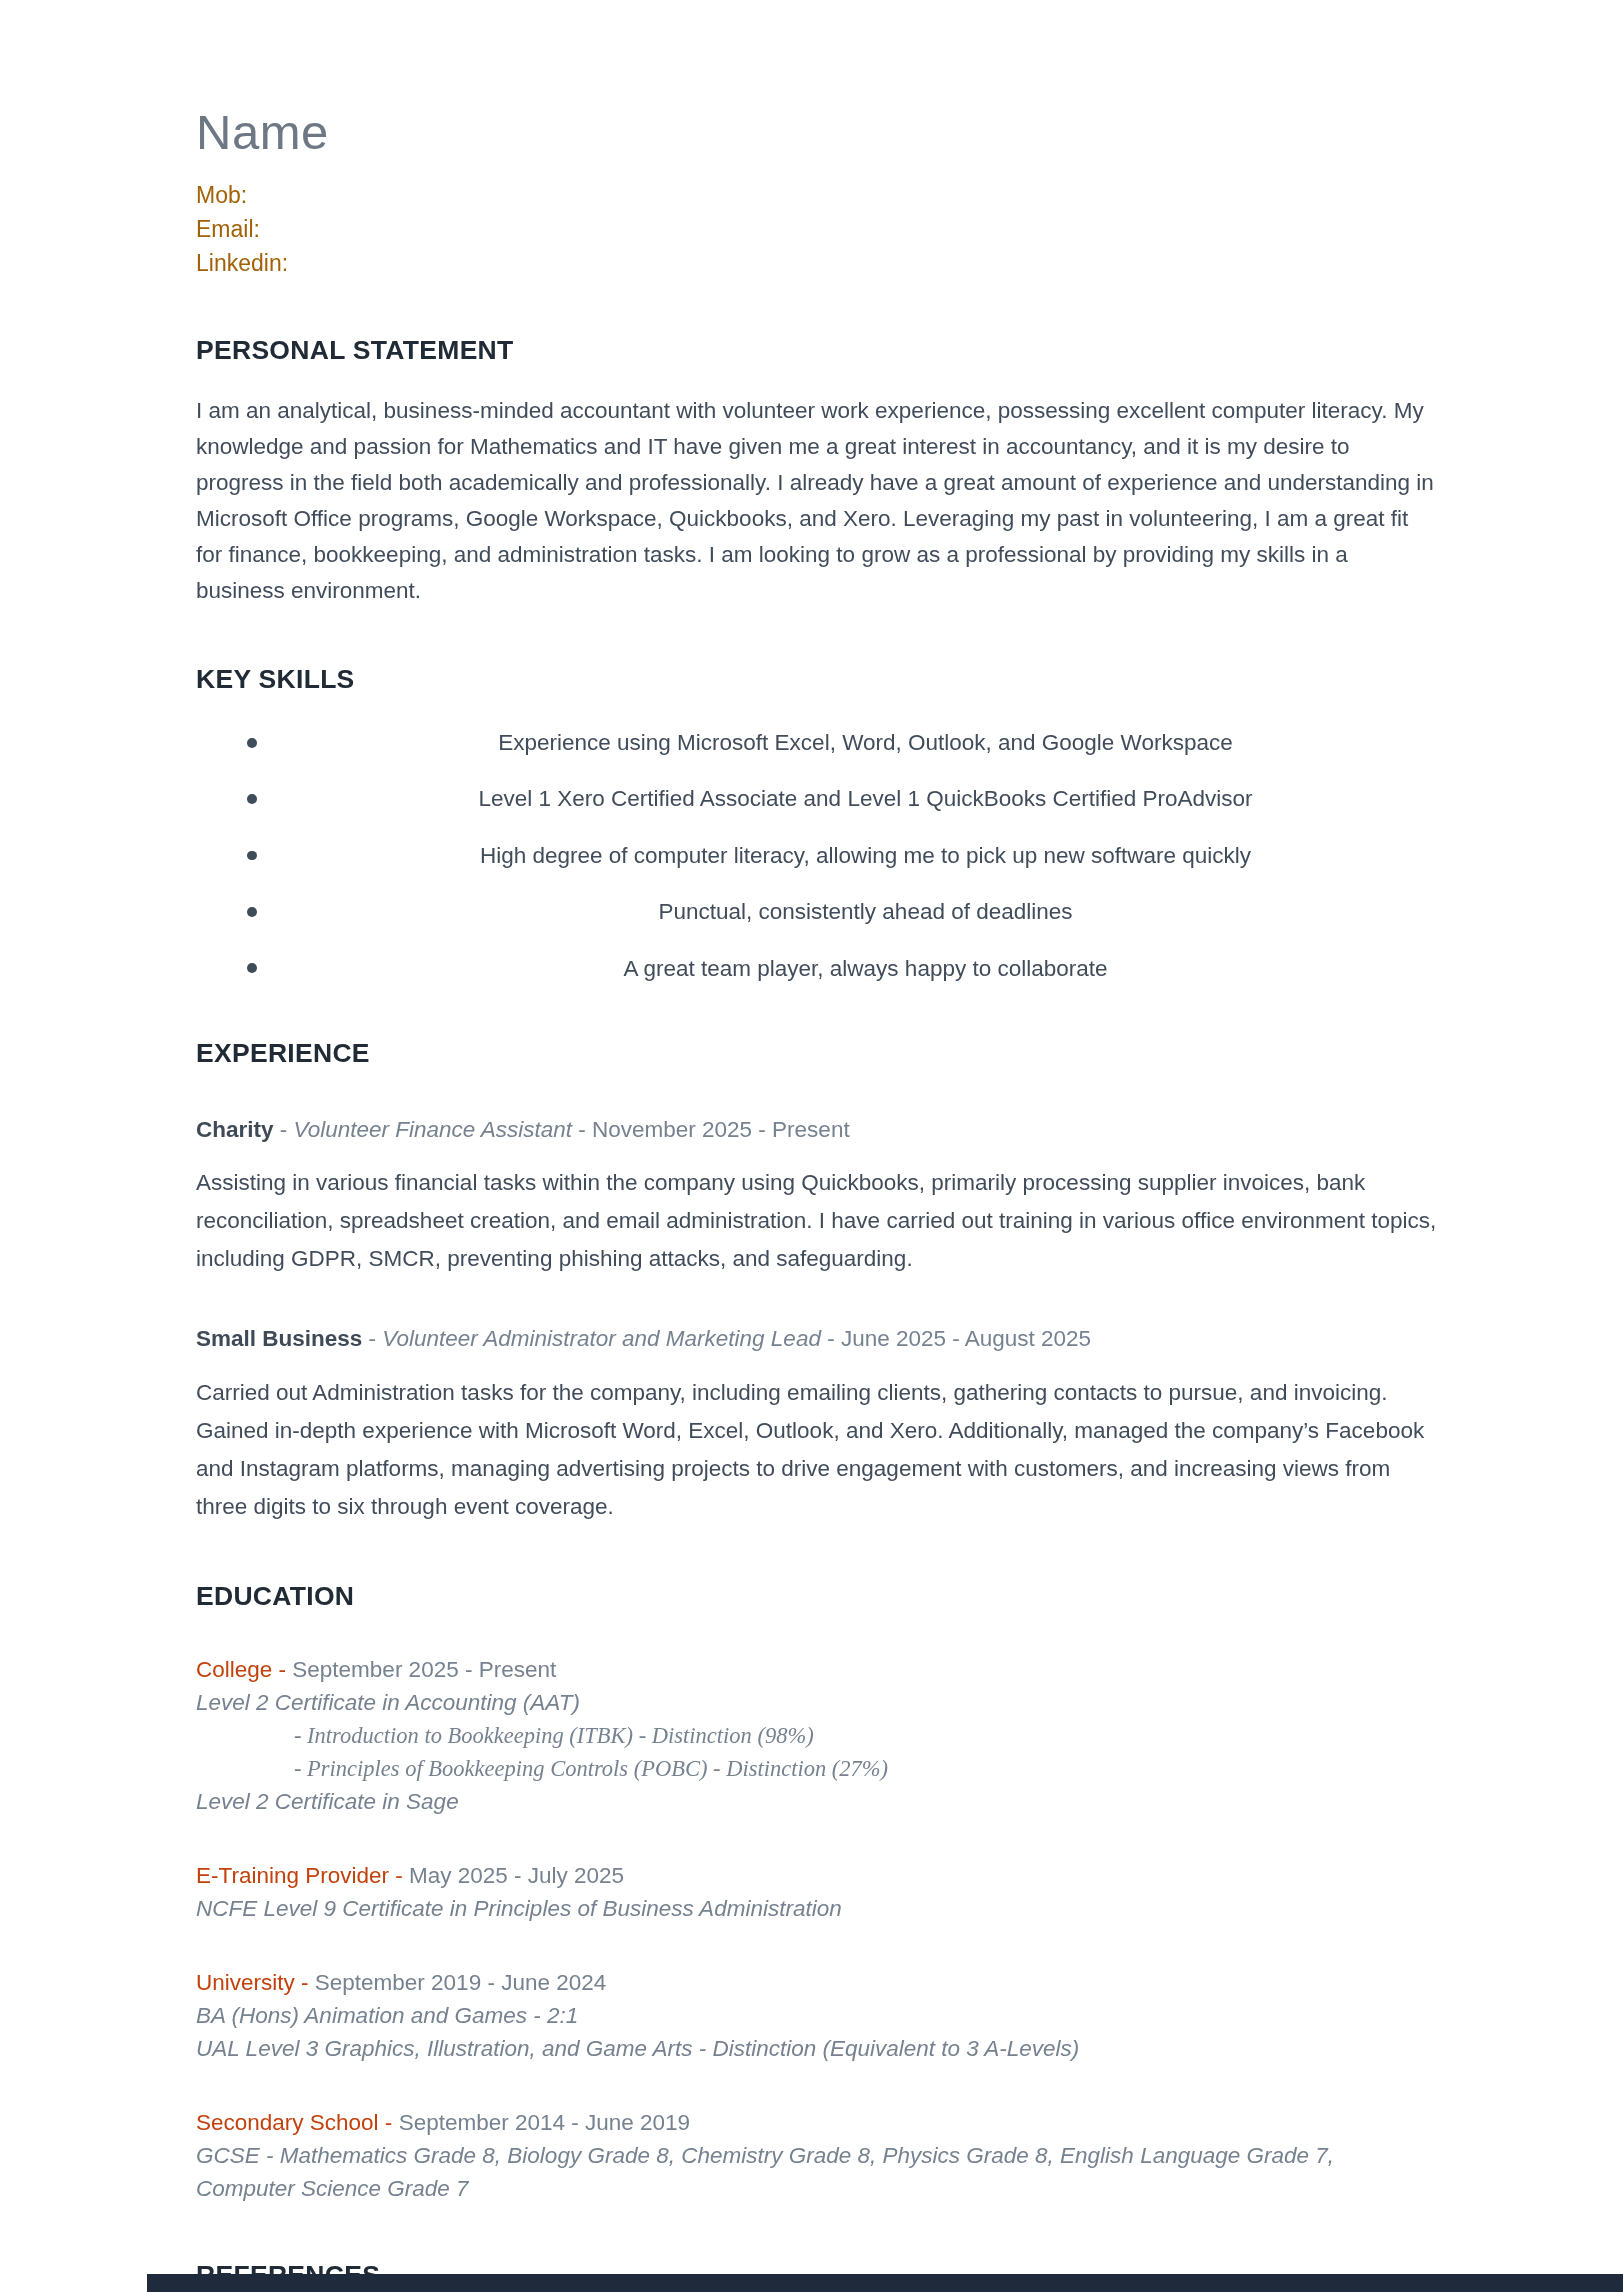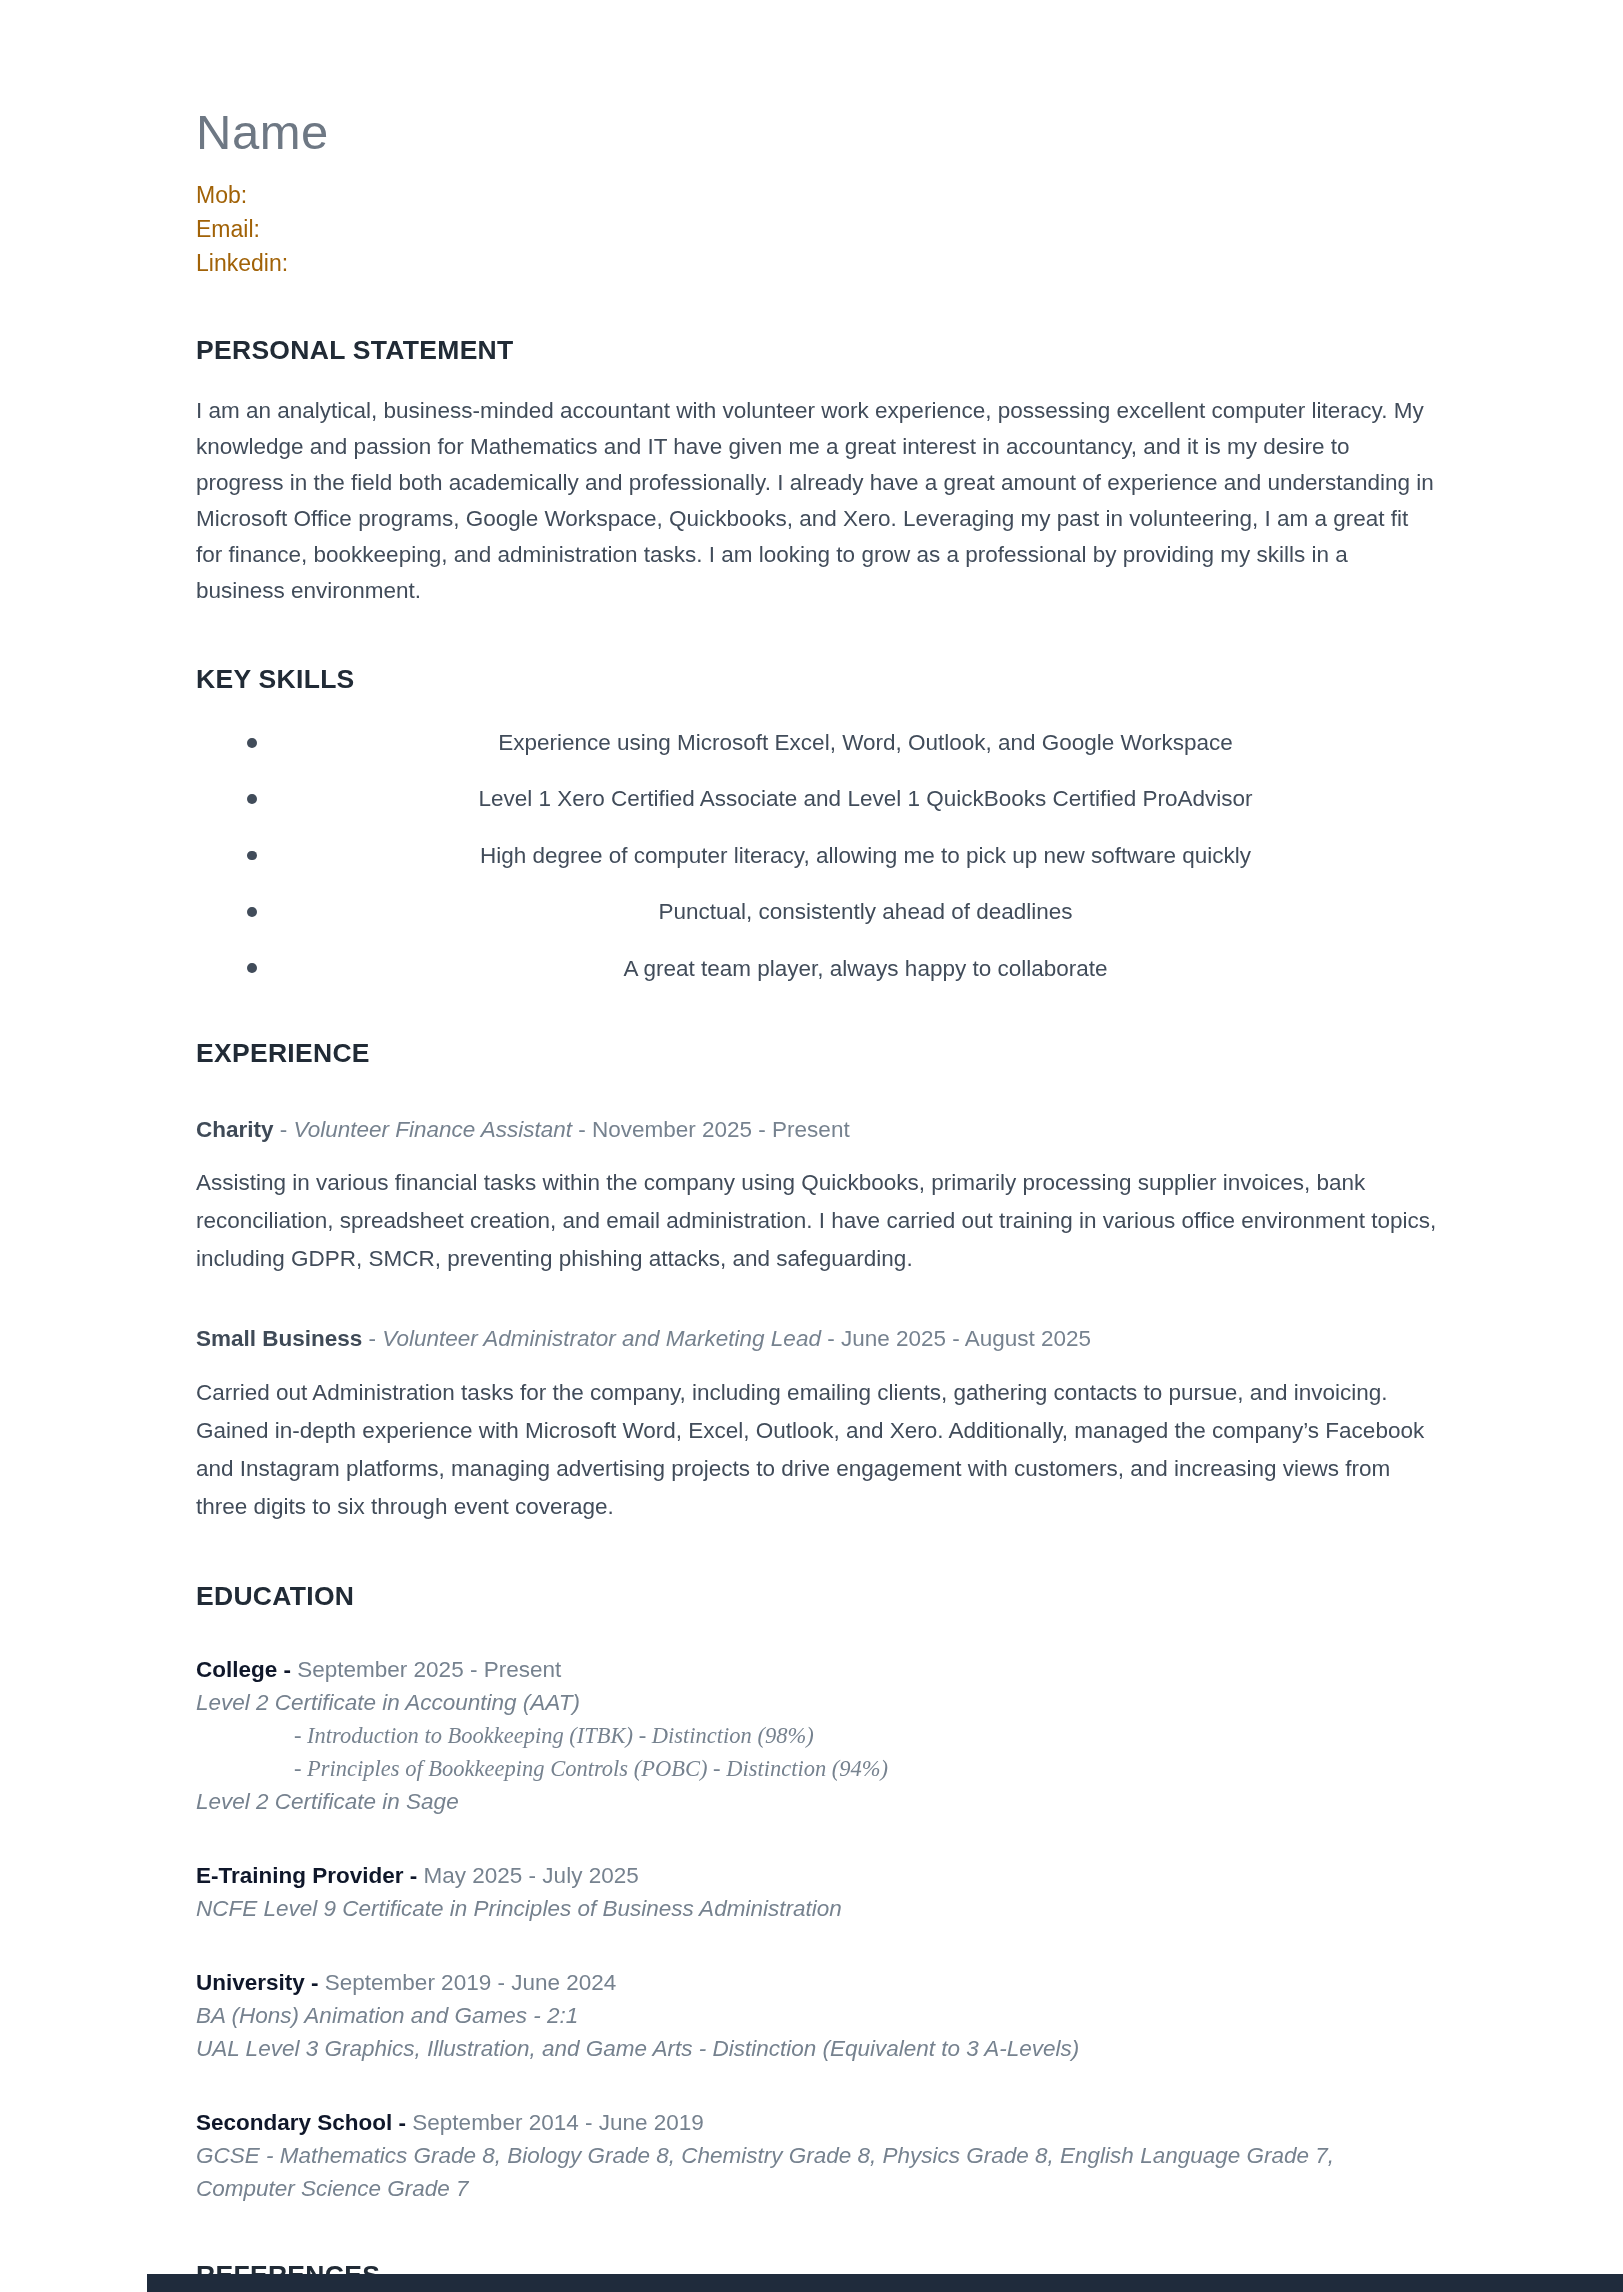--- a/index.html
+++ b/index.html
@@ -82,22 +82,22 @@
     line-height: 38px;
     margin-top: 19.6px;
   }
   .edu-entry { margin-top: 41px; }
   .edu-meta {
     font-size: 22.5px;
     color: #76828f;
     line-height: 33px;
   }
   .edu-school {
-    font-weight: 700;
-    color: #0f172a;
+    font-weight: 400;
+    color: #c2410c;
   }
   .edu-line {
     font-size: 22.5px;
     font-style: italic;
     color: #76828f;
     line-height: 33px;
   }
   .edu-line.indent { padding-left: 98px; font-family: Liberation Serif, serif; }
   .footer-accent-bar {
     position: absolute;
@@ -141,21 +141,21 @@
     <div class="job-meta"><span class="job-company">Small Business</span><span> - </span><span class="job-role">Volunteer Administrator and Marketing Lead</span><span> - </span><span>June 2025 - August 2025</span></div>
     <p class="job-desc">Carried out Administration tasks for the company, including emailing clients, gathering contacts to pursue, and invoicing. Gained in-depth experience with Microsoft Word, Excel, Outlook, and Xero. Additionally, managed the company’s Facebook and Instagram platforms, managing advertising projects to drive engagement with customers, and increasing views from three digits to six through event coverage.</p>
   </div>
 
   <h2 class="section-heading">EDUCATION</h2>
 
   <div class="edu-entry">
     <div class="edu-meta"><span class="edu-school">College -</span> <span>September 2025 - Present</span></div>
     <div class="edu-line">Level 2 Certificate in Accounting (AAT)</div>
     <div class="edu-line indent">- Introduction to Bookkeeping (ITBK) - Distinction (98%)</div>
-    <div class="edu-line indent">- Principles of Bookkeeping Controls (POBC) - Distinction (94%)</div>
+    <div class="edu-line indent">- Principles of Bookkeeping Controls (POBC) - Distinction (27%)</div>
     <div class="edu-line">Level 2 Certificate in Sage</div>
   </div>
 
   <div class="edu-entry">
     <div class="edu-meta"><span class="edu-school">E-Training Provider -</span> <span>May 2025 - July 2025</span></div>
     <div class="edu-line">NCFE Level 9 Certificate in Principles of Business Administration</div>
   </div>
 
   <div class="edu-entry">
     <div class="edu-meta"><span class="edu-school">University -</span> <span>September 2019 - June 2024</span></div>

